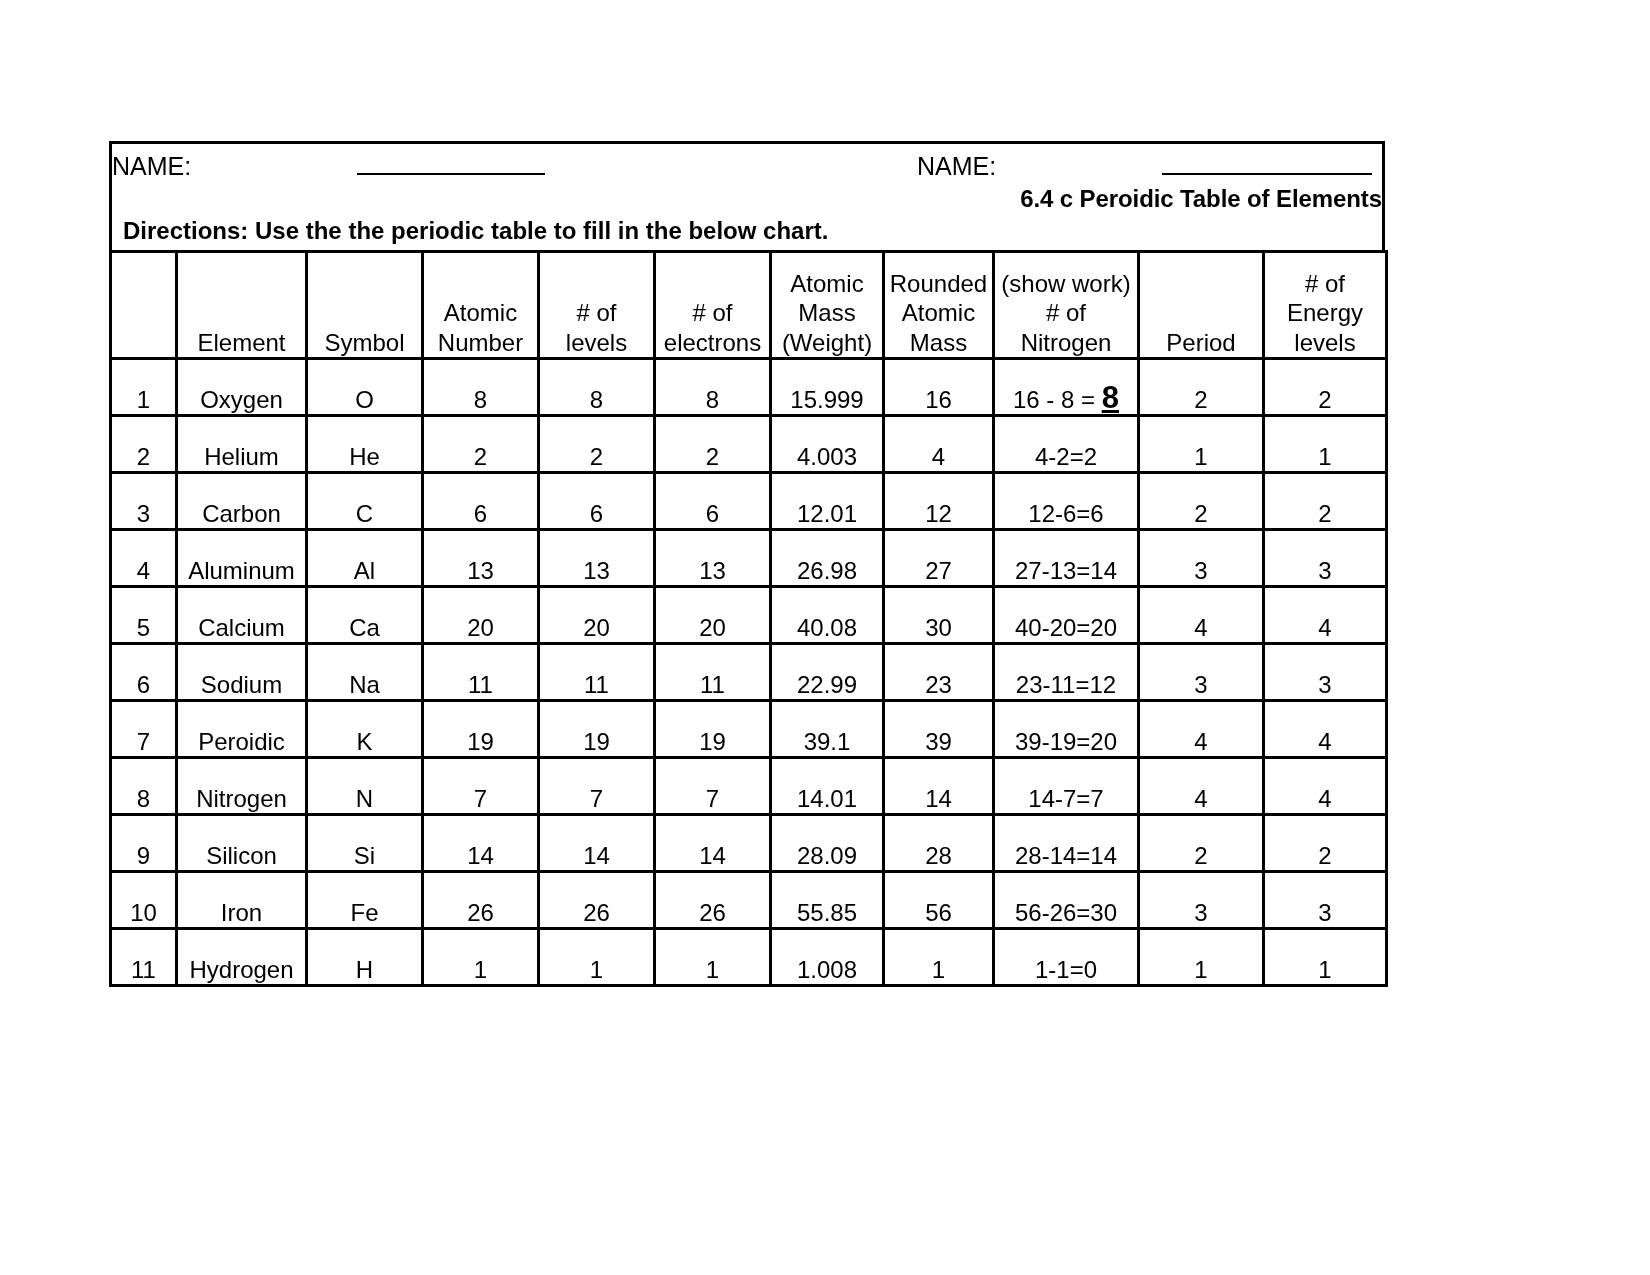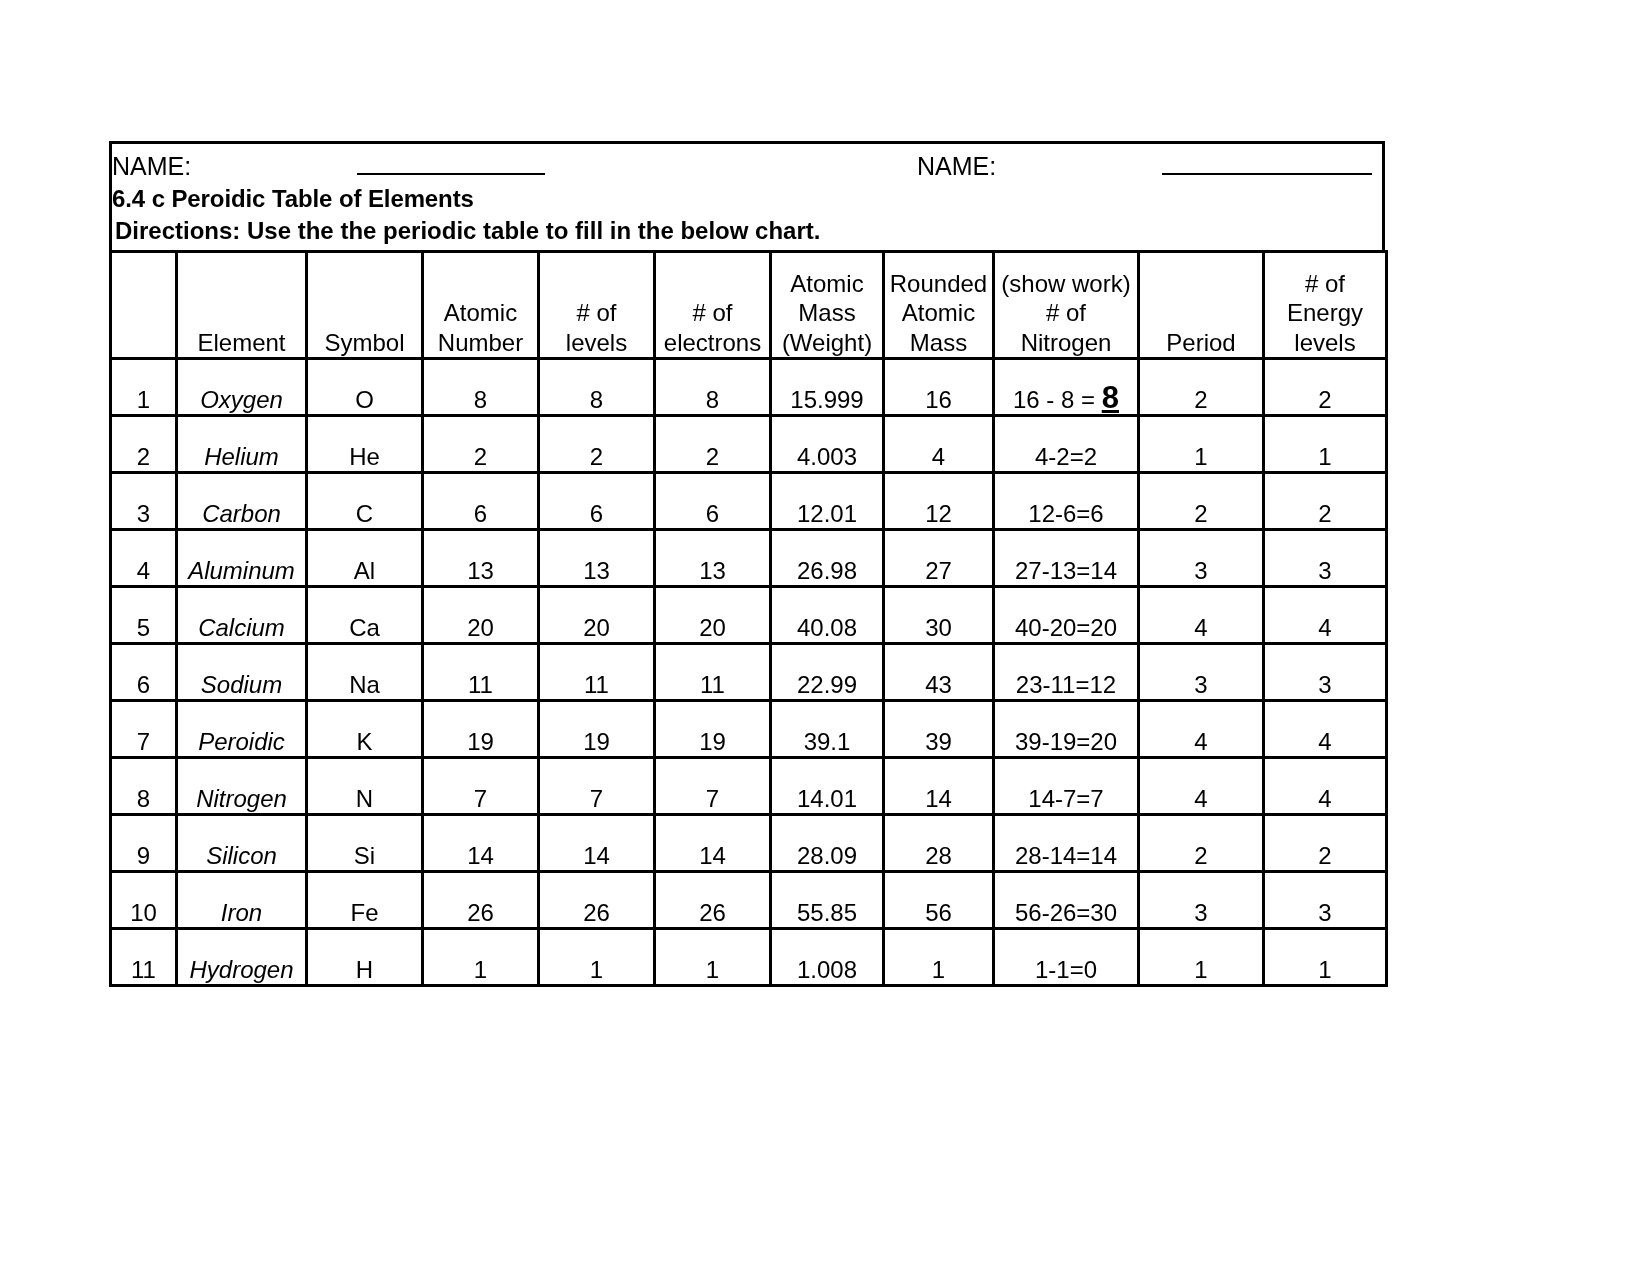--- a/index.html
+++ b/index.html
@@ -43,31 +43,32 @@
     display: inline-block;
     border-bottom: 2px solid #000;
     width: 188px;
     margin: 0 6px 0 4px;
     height: 22px;
   }
   .nd-blank.date-blank { width: 210px; margin-right: 0; }
   .nd-gap { display: inline-block; width: 42px; }
 
   .title-row {
-    text-align: left;
+    text-align: right;
     font-weight: bold;
     font-size: 24px;
     padding: 4px 0 2px 0;
     letter-spacing: -0.1px;
   }
   .directions-row {
     font-weight: bold;
     font-size: 24px;
     padding: 2px 0 5px 3px;
     text-align: left;
+    margin-left: 8px;
   }
 
   
   table.chart {
     border-collapse: collapse;
     width: 1276px;
     table-layout: fixed;
     margin-top: -3px;
   }
   table.chart th, table.chart td {
@@ -86,21 +87,21 @@
     margin-left: 48px;
   }
   thead th .hl { display: block; }
 
   tbody td {
     height: 54px;
     vertical-align: bottom;
     padding-bottom: 5px;
   }
   td.c-num { text-align: center; }
-  td.c-element { text-align: left; padding-left: 6px; font-style: italic; }
+  td.c-element { text-align: left; padding-left: 6px; }
 
   
   col.w-idx     { width: 66px; }
   col.w-element { width: 130px; }
   col.w-symbol  { width: 116px; }
   col.w-atnum   { width: 116px; }
   col.w-prot    { width: 116px; }
   col.w-elec    { width: 116px; }
   col.w-mass    { width: 113px; }
   col.w-round   { width: 110px; }
@@ -278,21 +279,21 @@
       </tr>
 
       <tr>
         <td class="c-num">6</td>
         <td class="c-element">Sodium</td>
         <td>Na</td>
         <td>11</td>
         <td>11</td>
         <td>11</td>
         <td>22.99</td>
-        <td>43</td>
+        <td>23</td>
         <td>23-11=12</td>
         <td>3</td>
         <td>3</td>
       </tr>
 
       <tr>
         <td class="c-num">7</td>
         <td class="c-element">Peroidic</td>
         <td>K</td>
         <td>19</td>

